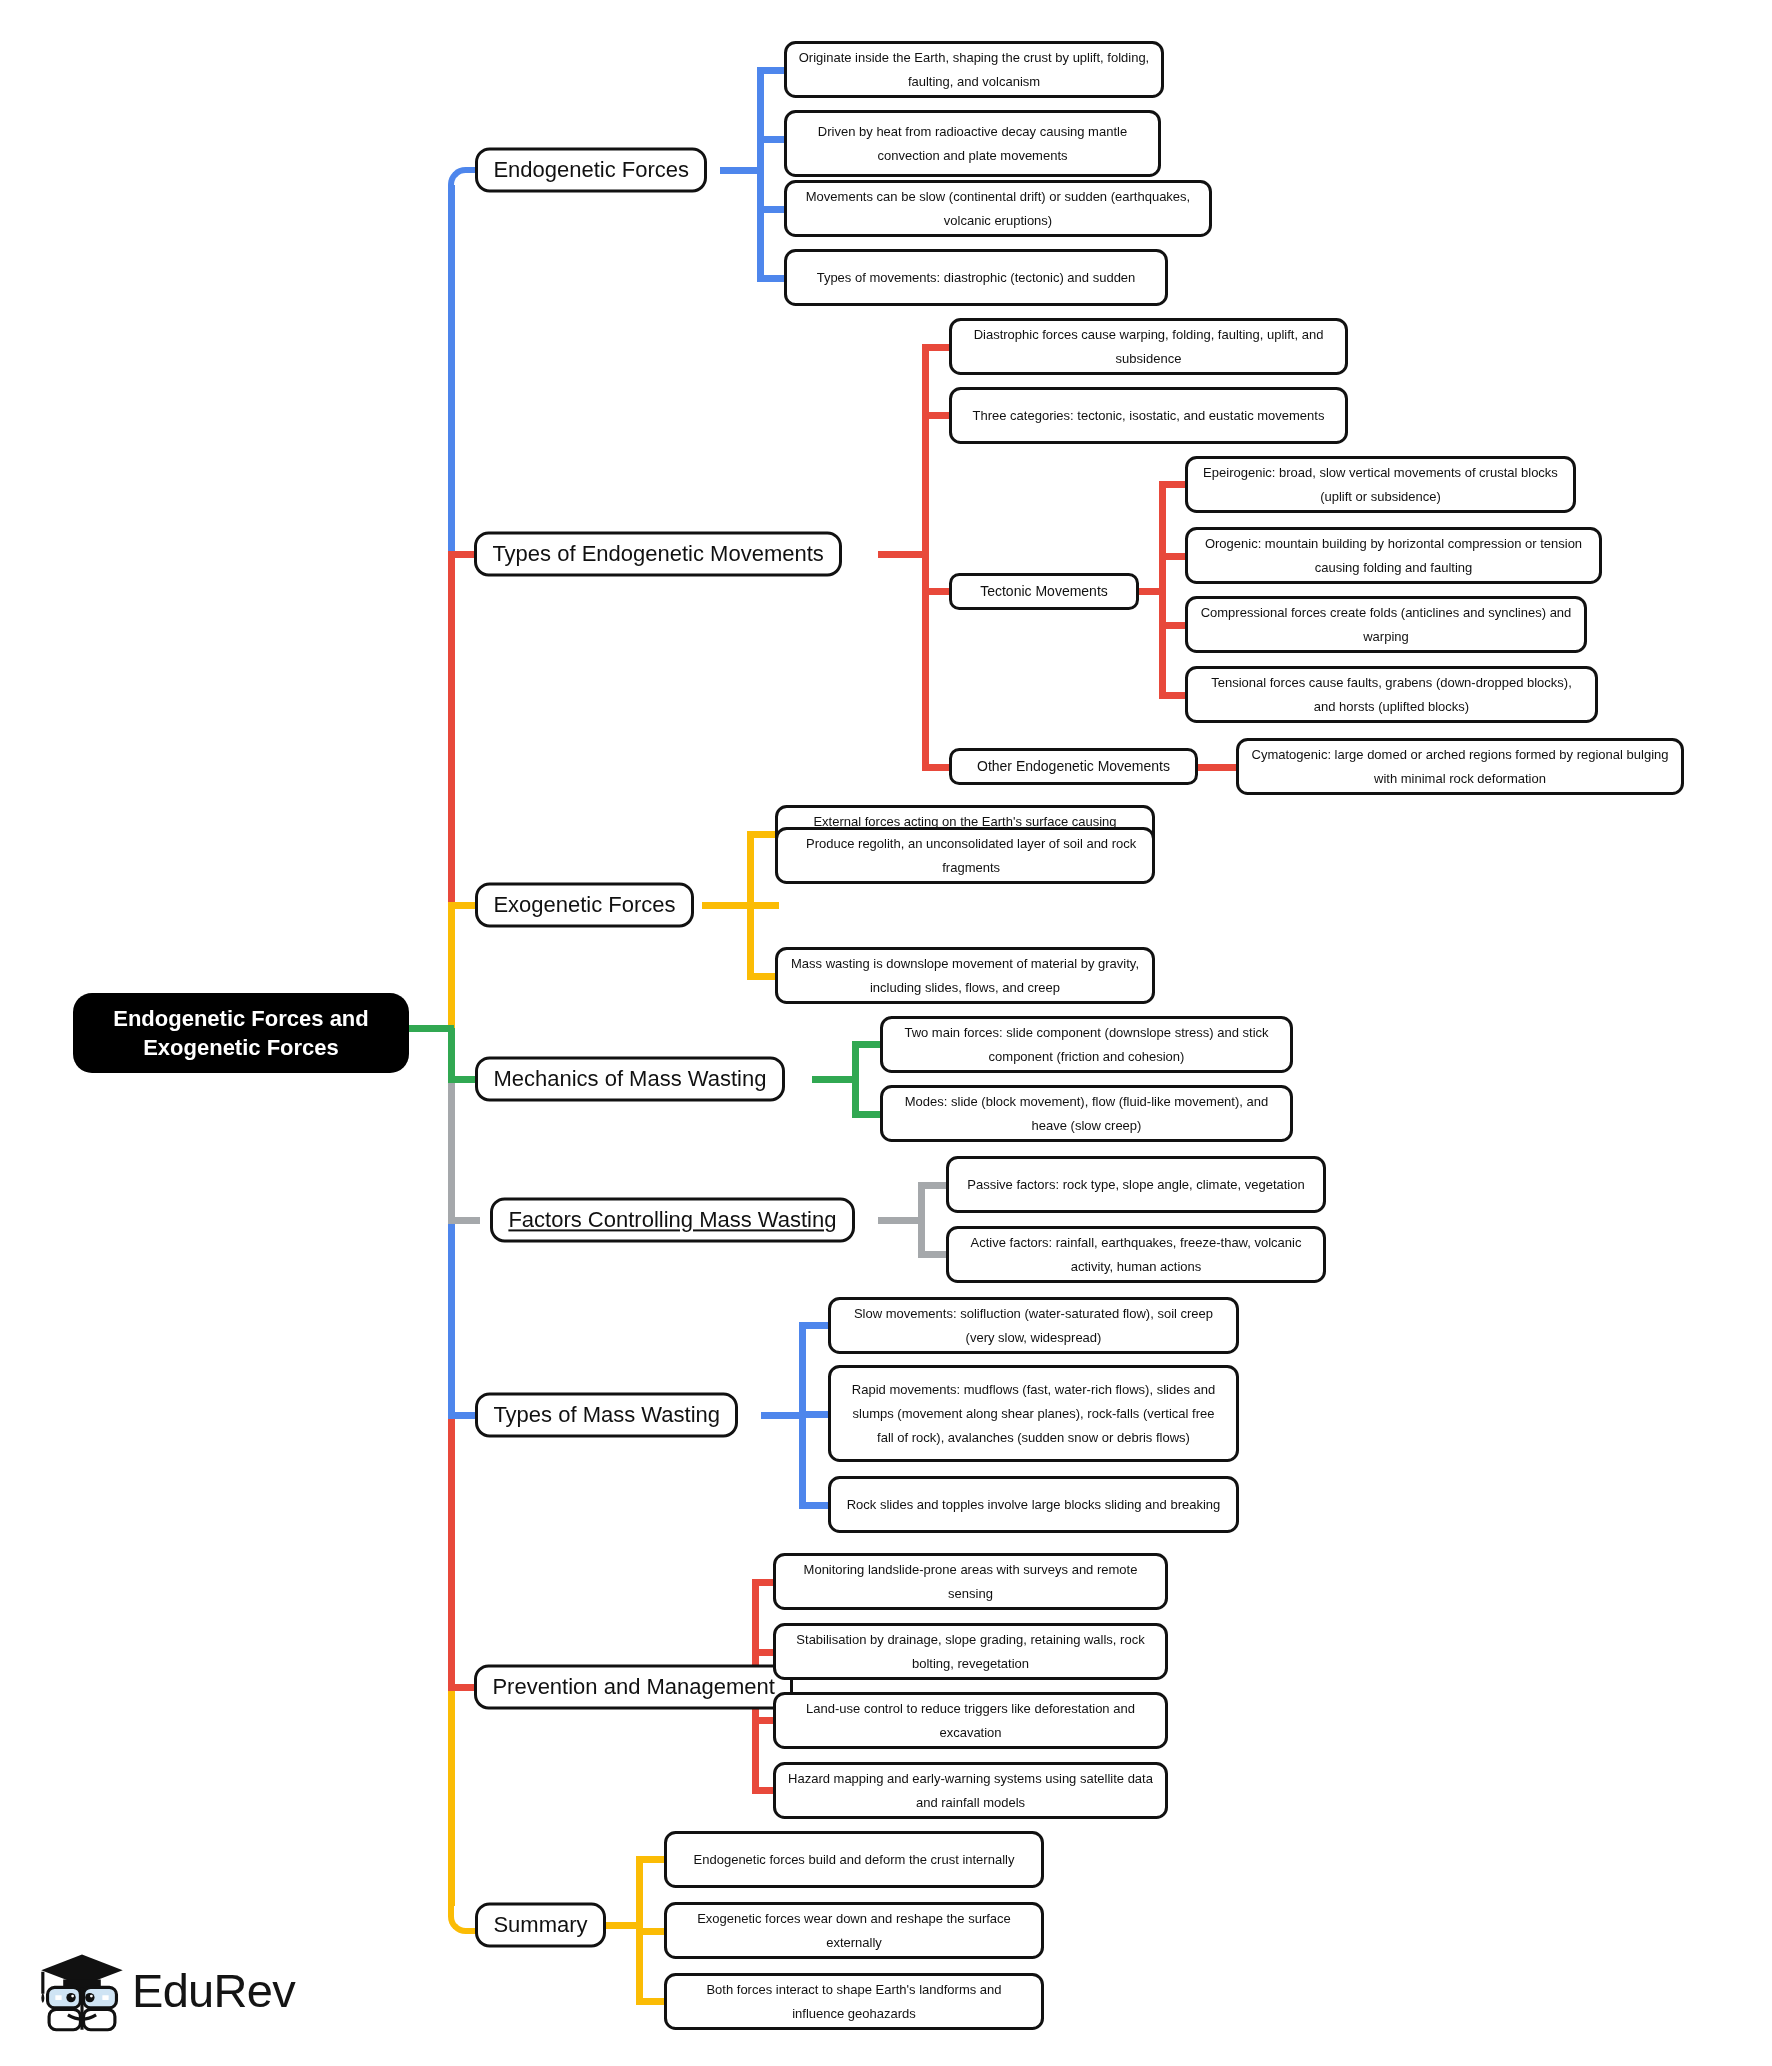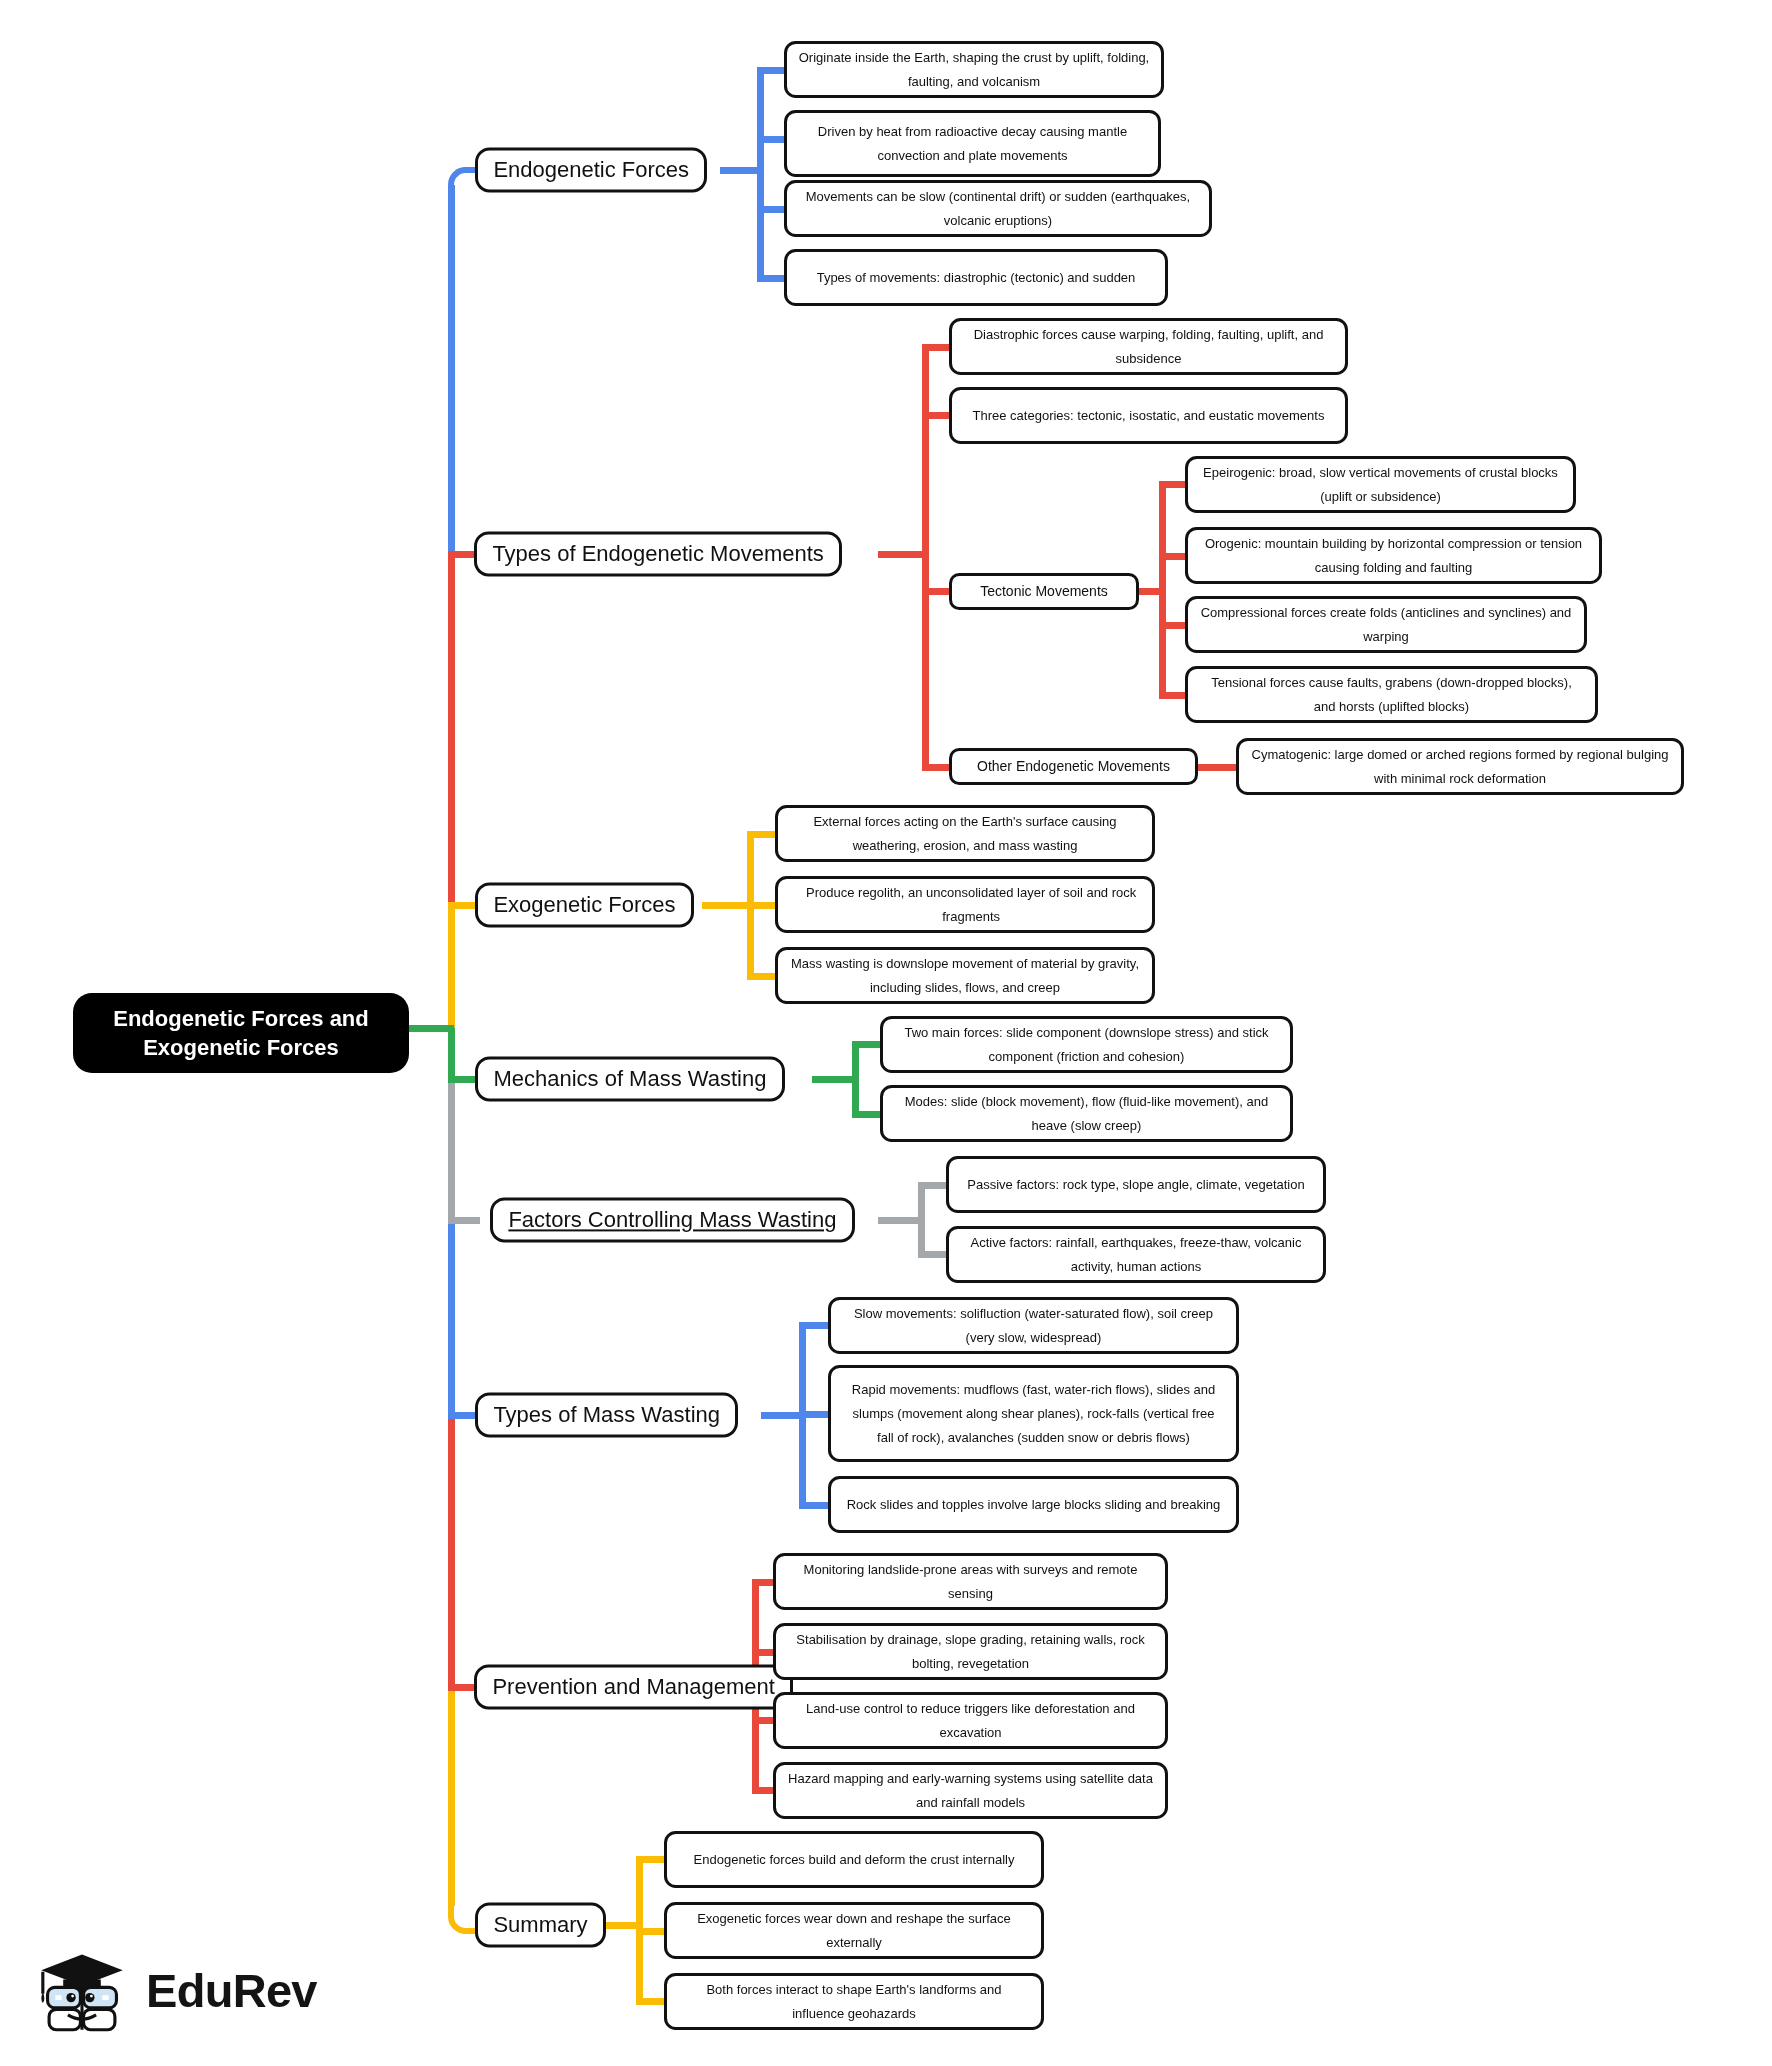--- a/index.html
+++ b/index.html
@@ -20,21 +20,21 @@
           transform:translateY(-50%);width:max-content;}
   .leaf{font-size:13px;line-height:24px;border-radius:11.7px;display:flex;align-items:center;
         justify-content:center;text-align:center;padding:2.9px 11.7px;}
   .sub{font-size:14px;line-height:17.6px;border-radius:10.2px;display:flex;align-items:center;
        justify-content:center;text-align:center;white-space:nowrap;}
   .root-node{position:absolute;left:73px;top:993px;width:336px;height:80px;background:#000;
              color:#fff;border-radius:19px;display:flex;align-items:center;justify-content:center;
              text-align:center;font-size:22px;line-height:29px;font-weight:bold;z-index:2;padding:0 10.2px;box-sizing:border-box;}
   
   .logo{position:absolute;left:35px;top:1942px;display:flex;align-items:center;z-index:2;}
-  .brand{font-size:47px;font-weight:bold;color:#141414;margin-left:17px;letter-spacing:-0.7px;}
+  .brand{font-size:47px;font-weight:normal;color:#141414;margin-left:3px;letter-spacing:-0.7px;}
 </style>
 </head>
 <body>
 
 <div id="canvas">
 
   <div class="corner-tl bc-blue" style="left:448px;top:167px;width:29px;height:20.5px;"></div>
   <div class="bar-v bg-blue" style="left:448px;top:185px;height:369px;"></div>
   <div class="bar-v bg-red" style="left:448px;top:554px;height:351px;"></div>
   <div class="bar-v bg-yellow" style="left:448px;top:905px;height:124px;"></div>
@@ -134,21 +134,21 @@
   <div class="node sub bc-red node" style="left:949px;top:748px;width:249px;height:37px;">Other Endogenetic Movements</div>
 
   <div class="node leaf bc-red" style="left:1185px;top:456px;width:391px;height:57px;">Epeirogenic: broad, slow vertical movements of crustal blocks (uplift or subsidence)</div>
   <div class="node leaf bc-red" style="left:1185px;top:527px;width:417px;height:57px;">Orogenic: mountain building by horizontal compression or tension causing folding and faulting</div>
   <div class="node leaf bc-red" style="left:1185px;top:596px;width:402px;height:57px;">Compressional forces create folds (anticlines and synclines) and warping</div>
   <div class="node leaf bc-red" style="left:1185px;top:666px;width:413px;height:57px;">Tensional forces cause faults, grabens (down-dropped blocks), and horsts (uplifted blocks)</div>
 
   <div class="node leaf bc-red" style="left:1236px;top:738px;width:448px;height:57px;">Cymatogenic: large domed or arched regions formed by regional bulging with minimal rock deformation</div>
 
   <div class="node leaf bc-yellow" style="left:775px;top:805px;width:380px;height:57px;">External forces acting on the Earth's surface causing weathering, erosion, and mass wasting</div>
-  <div class="node leaf bc-yellow" style="left:775px;top:876px;width:380px;height:57px;padding-left:24px;">Produce regolith, an unconsolidated layer of soil and rock fragments</div>
+  <div class="node leaf bc-yellow" style="left:775px;top:827px;width:380px;height:57px;padding-left:24px;">Produce regolith, an unconsolidated layer of soil and rock fragments</div>
   <div class="node leaf bc-yellow" style="left:775px;top:947px;width:380px;height:57px;">Mass wasting is downslope movement of material by gravity, including slides, flows, and creep</div>
 
   <div class="node leaf bc-green" style="left:880px;top:1016px;width:413px;height:57px;">Two main forces: slide component (downslope stress) and stick component (friction and cohesion)</div>
   <div class="node leaf bc-green" style="left:880px;top:1085px;width:413px;height:57px;">Modes: slide (block movement), flow (fluid-like movement), and heave (slow creep)</div>
 
   <div class="node leaf bc-gray" style="left:946px;top:1156px;width:380px;height:57px;">Passive factors: rock type, slope angle, climate, vegetation</div>
   <div class="node leaf bc-gray" style="left:946px;top:1226px;width:380px;height:57px;">Active factors: rainfall, earthquakes, freeze-thaw, volcanic activity, human actions</div>
 
   <div class="node leaf bc-blue" style="left:828px;top:1297px;width:411px;height:57px;">Slow movements: solifluction (water-saturated flow), soil creep (very slow, widespread)</div>
   <div class="node leaf bc-blue" style="left:828px;top:1365px;width:411px;height:97px;">Rapid movements: mudflows (fast, water-rich flows), slides and slumps (movement along shear planes), rock-falls (vertical free fall of rock), avalanches (sudden snow or debris flows)</div>

